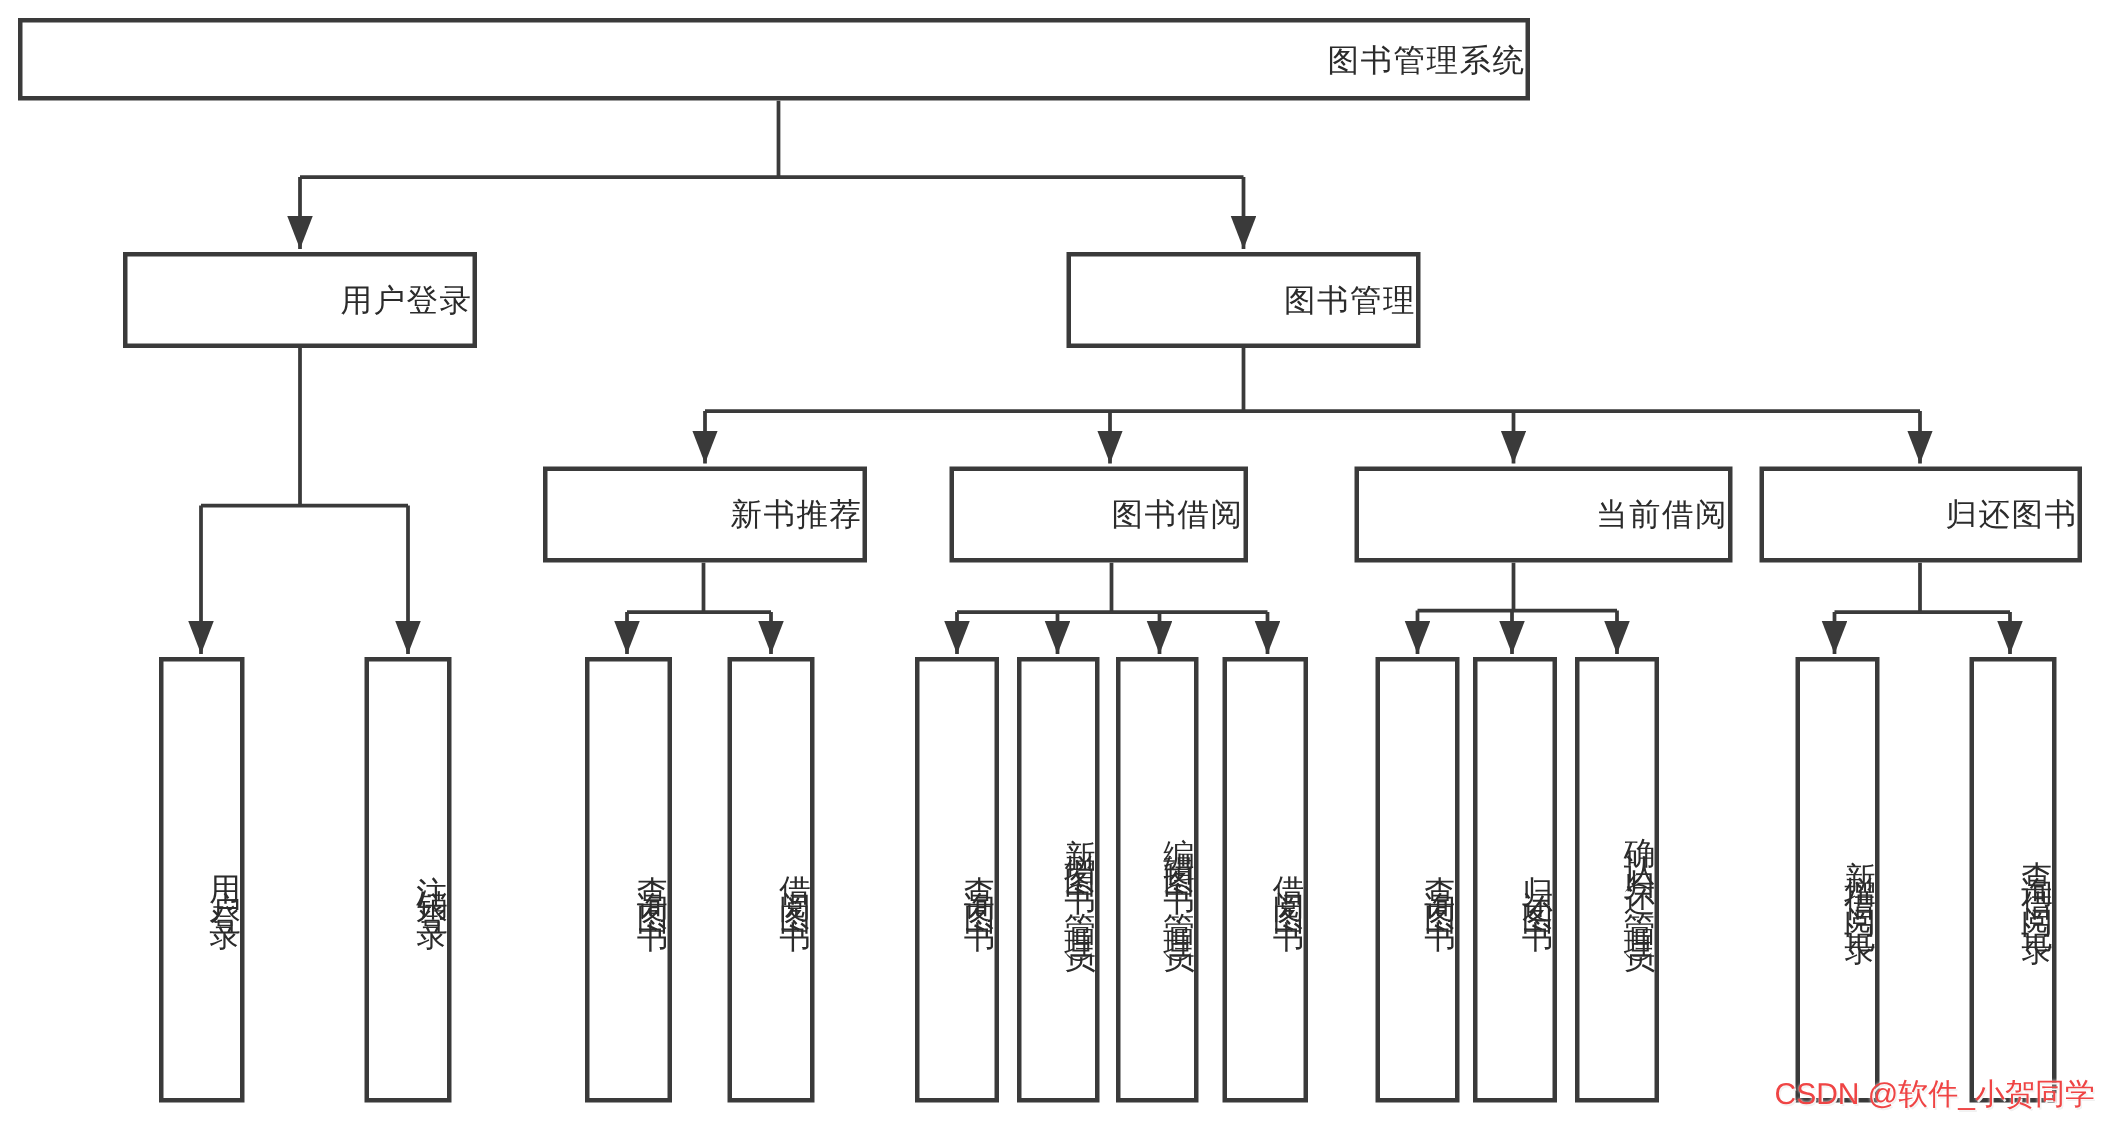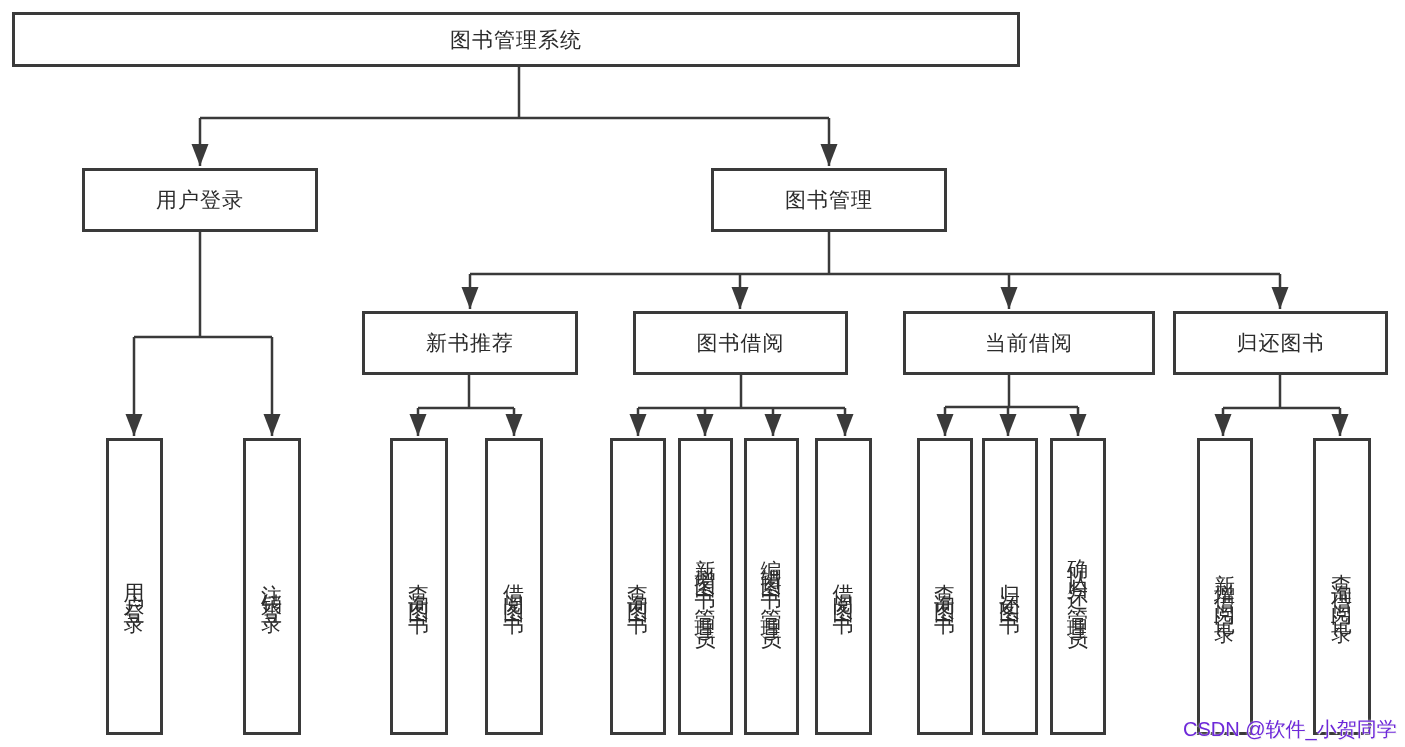--- a/index.html
+++ b/index.html
@@ -17,21 +17,21 @@
     width: 1405px; height: 747px;
     z-index: 1;
   }
   .node {
     position: absolute;
     box-sizing: border-box;
     background: #ffffff;
     border: 3px solid #3a3a3a;
     display: flex;
     align-items: center;
-    justify-content: center;
+    justify-content: flex-end;
     z-index: 2;
   }
   .h-label {
     font-size: 21px;
     letter-spacing: 1px;
     color: #2b2b2b;
     white-space: nowrap;
   }
   .v-label {
     writing-mode: vertical-rl;
@@ -40,21 +40,21 @@
     letter-spacing: 10px;
     color: #2b2b2b;
     line-height: 1;
     white-space: nowrap;
   }
   .watermark {
     position: absolute;
     left: 1183px;
     top: 716px;
     font-size: 20px;
-    color: #6d28d9;
+    color: #ef4444;
     text-shadow: 0 0 2px #ffffff, 1px 1px 0 #f0f0f0;
     white-space: nowrap;
     z-index: 3;
   }
 </style>
 </head>
 <body>
 
 <div class="canvas">
 
@@ -115,21 +115,21 @@
   <div class="node" style="left:82px; top:168px; width:236px; height:64px;">
     <span class="h-label">用户登录</span>
   </div>
   <div class="node" style="left:711px; top:168px; width:236px; height:64px;">
     <span class="h-label">图书管理</span>
   </div>
 
   <div class="node" style="left:362px; top:311px; width:216px; height:64px;">
     <span class="h-label">新书推荐</span>
   </div>
-  <div class="node" style="left:633px; top:311px; width:215px; height:64px;">
+  <div class="node" style="left:633px; top:311px; width:199px; height:64px;">
     <span class="h-label">图书借阅</span>
   </div>
   <div class="node" style="left:903px; top:311px; width:252px; height:64px;">
     <span class="h-label">当前借阅</span>
   </div>
   <div class="node" style="left:1173px; top:311px; width:215px; height:64px;">
     <span class="h-label">归还图书</span>
   </div>
 
   <div class="node" style="left:106px; top:438px; width:57px; height:297px;">

